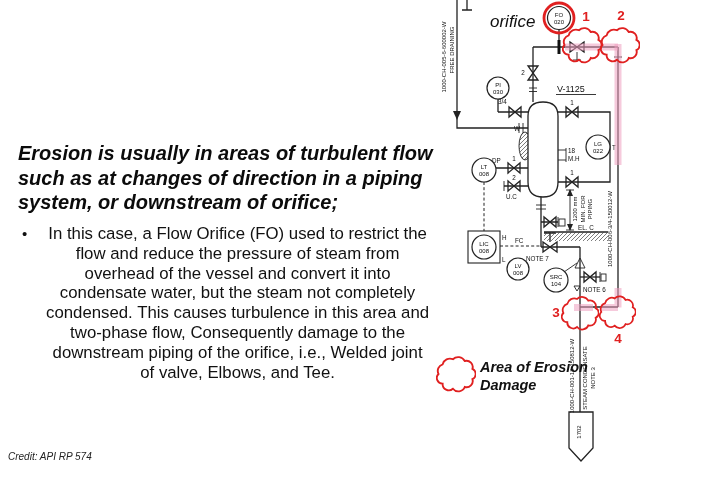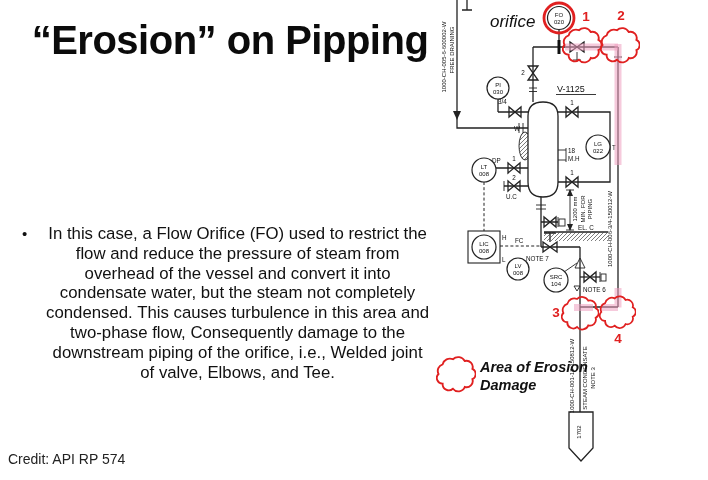--- a/index.html
+++ b/index.html
@@ -5,44 +5,46 @@
   html,body{margin:0;padding:0;background:#666;}
   #slide{position:relative;width:708px;height:480px;background:#ffffff;overflow:hidden;
          font-family:"Liberation Sans",sans-serif;color:#111;}
   .title{position:absolute;left:0;top:16px;width:460px;text-align:center;
          font-size:40px;font-weight:bold;line-height:49px;letter-spacing:-0.5px;color:#0b0b0b;}
   .lead{position:absolute;left:18px;top:141px;width:470px;font-size:20px;font-weight:bold;
         font-style:italic;line-height:24.5px;white-space:pre-line;color:#0b0b0b;}
   .bullet-row{position:absolute;left:22px;top:224px;width:436px;display:flex;}
   .bullet-marker{font-size:15px;line-height:19.8px;width:24px;flex:0 0 24px;}
   .bullet-text{font-size:16.8px;line-height:19.8px;white-space:pre-line;text-align:center;}
-  .credit{position:absolute;left:8px;top:451px;font-size:14px;color:#222;}
+  .credit{position:absolute;left:8px;top:451px;font-size:10px;font-style:italic;color:#222;}
   svg{position:absolute;left:430px;top:0;}
   svg text{font-family:"Liberation Sans",sans-serif;fill:#111;}
   .pid{stroke:#222;stroke-width:1.3;fill:none;}
   .pidthin{stroke:#222;stroke-width:0.9;fill:none;}
   .dash{stroke:#222;stroke-width:1;fill:none;stroke-dasharray:3,2.2;}
   .bubble{fill:#fff;stroke:#222;stroke-width:1.2;}
   .itxt{font-size:6px;text-anchor:middle;}
   .lbl{font-size:6.3px;}
   .lblm{font-size:6.3px;text-anchor:middle;}
   .rot{font-size:6px;text-anchor:middle;}
   .pink{stroke:#ef9ec0;stroke-width:7;stroke-opacity:0.55;fill:none;stroke-linecap:butt;}
   .cloud{stroke:#e02020;fill:none;}
   .callout{font-size:13.5px;font-weight:bold;fill:#e02020;text-anchor:middle;}
 </style>
 </head>
 <body>
 
 <div id="slide">
 
   <div class="title">
-    <div>“Erosion” on Pipping</div>
   </div>
 
+  <div class="lead">Erosion is usually in areas of turbulent flow
+such as at changes of direction in a piping
+system, or downstream of orifice;</div>
 
   <div class="bullet-row">
     <div class="bullet-marker">•</div>
     <div class="bullet-text">In this case, a Flow Orifice (FO) used to restrict the
 flow and reduce the pressure of steam from
 overhead of the vessel and convert it into
 condensate water, but the steam not completely
 condensed. This causes turbulence in this area and
 two-phase flow, Consequently damage to the
 downstream piping of the orifice, i.e.,  Welded joint

